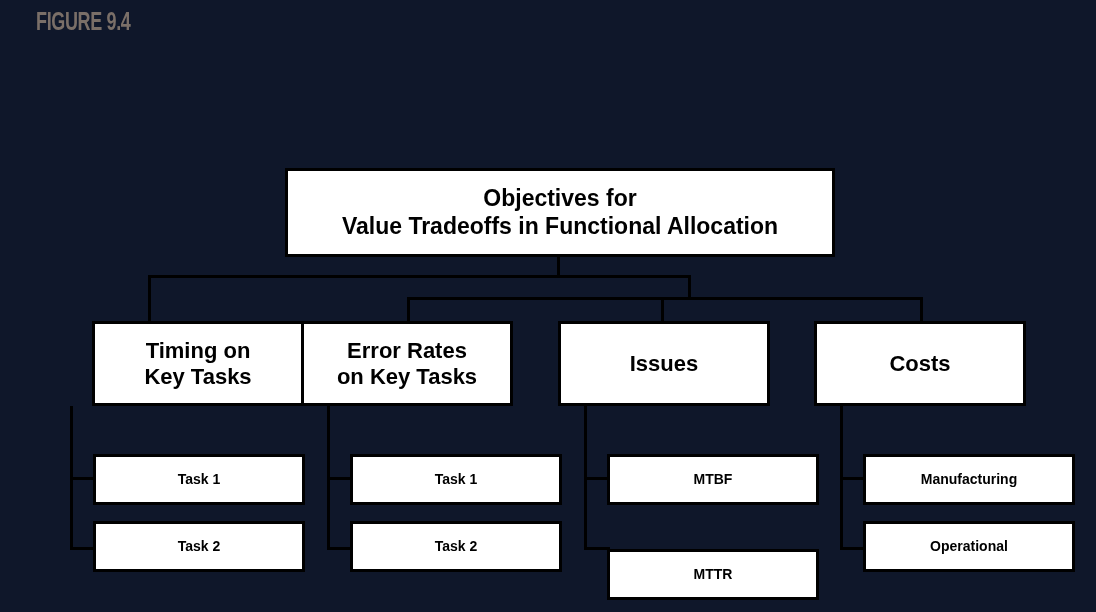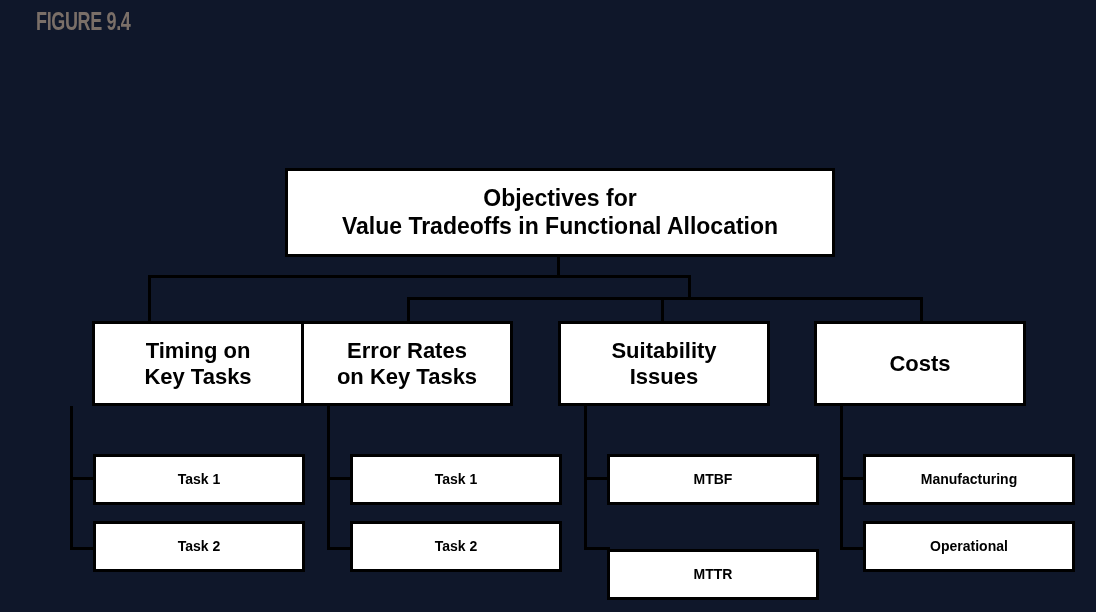--- a/index.html
+++ b/index.html
@@ -113,21 +113,20 @@
 
   <div class="node node-cat" style="left:301px; top:321px; width:212px; height:85px;">
     <div>
       <span>Error Rates</span>
       <span>on Key Tasks</span>
     </div>
   </div>
 
   <div class="node node-cat" style="left:558px; top:321px; width:212px; height:85px;">
     <div>
-      <span>Suitability</span>
       <span>Issues</span>
     </div>
   </div>
 
   <div class="node node-cat" style="left:814px; top:321px; width:212px; height:85px;">
     <div>
       <span>Costs</span>
     </div>
   </div>
 

